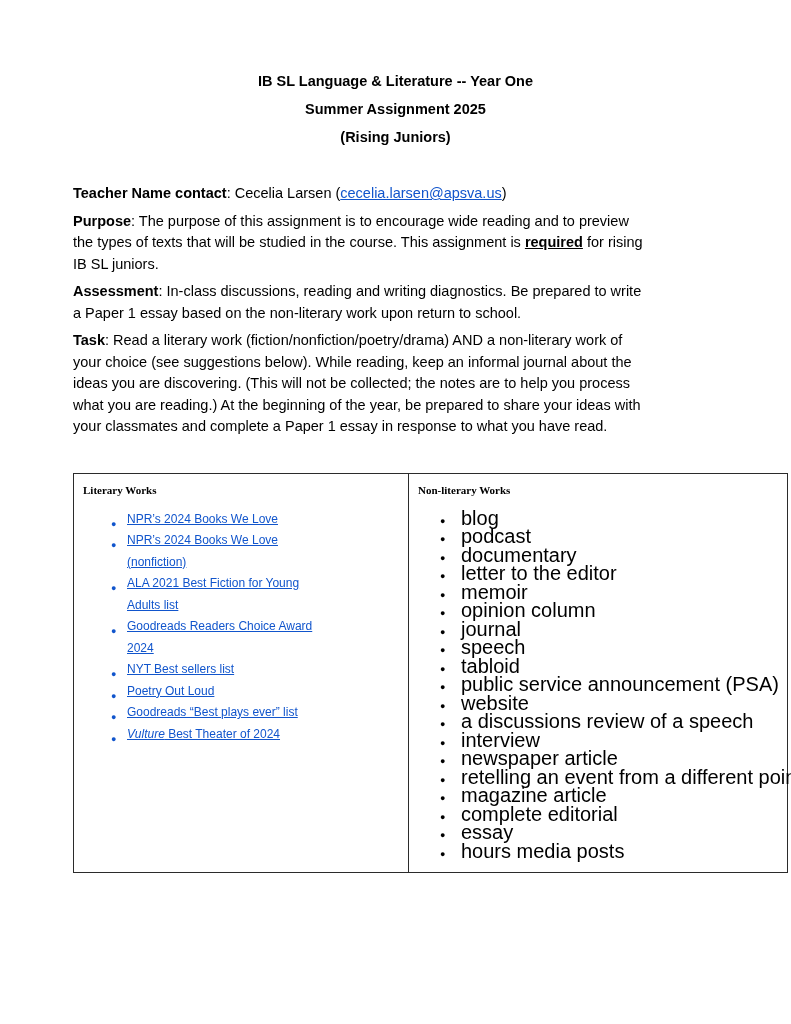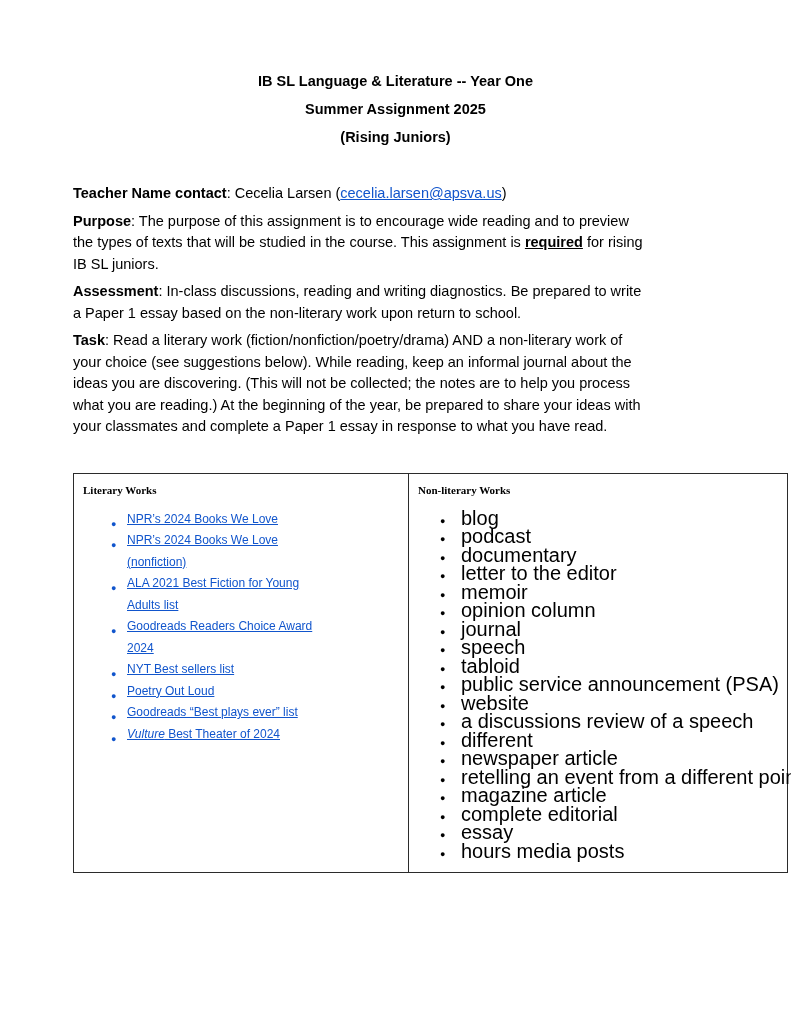--- a/index.html
+++ b/index.html
@@ -151,21 +151,21 @@
               <li>documentary</li>
               <li>letter to the editor</li>
               <li>memoir</li>
               <li>opinion column</li>
               <li>journal</li>
               <li>speech</li>
               <li>tabloid</li>
               <li>public service announcement (PSA)</li>
               <li>website</li>
               <li>a discussions review of a speech</li>
-              <li>different</li>
+              <li>interview</li>
               <li>newspaper article</li>
               <li>retelling an event from a different point of view</li>
               <li>magazine article</li>
               <li>complete editorial</li>
               <li>essay</li>
               <li>hours media posts</li>
             </ul>
         </td>
       </tr>
     </tbody>

